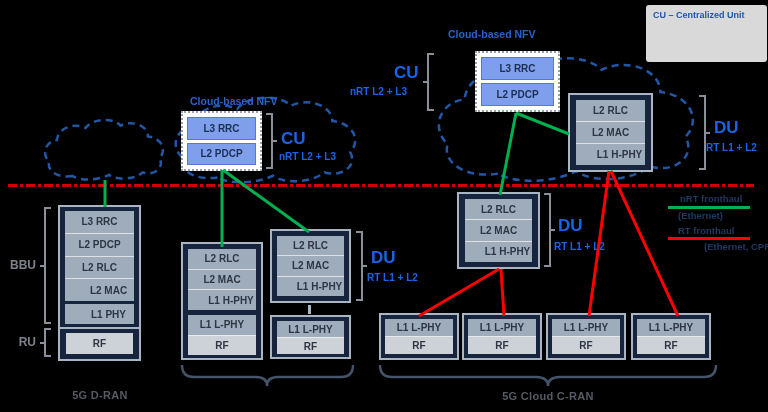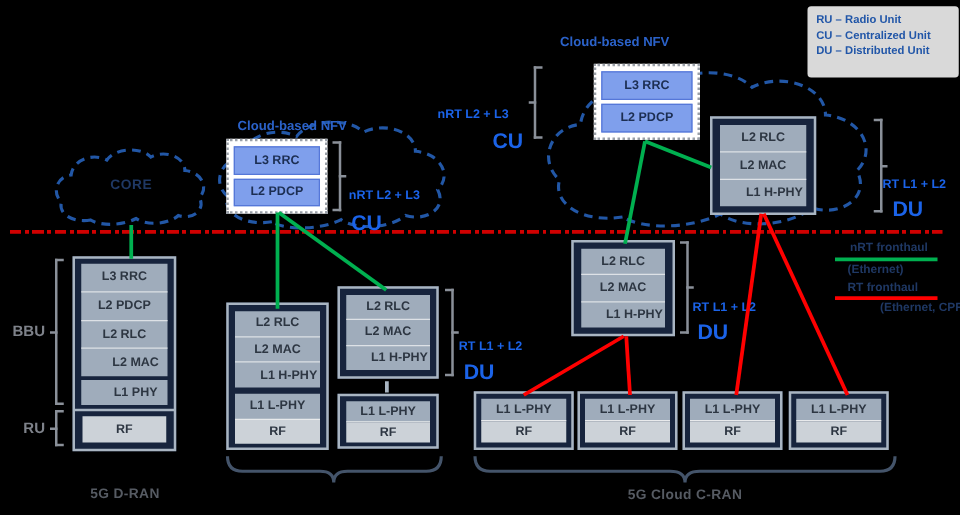--- a/index.html
+++ b/index.html
@@ -40,21 +40,21 @@
   .hline { position:absolute; background:#a9b5c2; }
 
   
   .sqbrace { position:absolute; width:7px; box-sizing:border-box; }
   .sqbrace::after { content:''; position:absolute; top:50%; margin-top:-1px; width:6px; height:2px; background:#8a9099; }
   .sqbrace.open-left  { border-left:2px solid #8a9099; border-top:2px solid #8a9099; border-bottom:2px solid #8a9099; }
   .sqbrace.open-left::after  { left:-6px; }
   .sqbrace.open-right { border-right:2px solid #8a9099; border-top:2px solid #8a9099; border-bottom:2px solid #8a9099; }
   .sqbrace.open-right::after { right:-6px; }
 
-  .lbl-blue-big { position:absolute; font-size:17px; font-weight:bold; color:#1b63e8; white-space:nowrap;margin-top:40px; }
+  .lbl-blue-big { position:absolute; font-size:17px; font-weight:bold; color:#1b63e8; white-space:nowrap; }
   .lbl-blue-sub { position:absolute; font-size:10px; font-weight:bold; color:#1b63e8; white-space:nowrap; }
   .grayside { position:absolute; font-size:12px; font-weight:bold; color:#7e828a; text-align:right; }
   .caption { position:absolute; font-size:11px; font-weight:bold; color:#565b63; text-align:center; letter-spacing:.3px; white-space:nowrap; }
 
   .brace-svg { position:absolute; }
   .brace-svg path { fill:none; stroke:#44546a; stroke-width:2.5; }
 
   .dashv { position:absolute; width:0; border-left:3px dashed #a9b5c2; }
 
   
@@ -69,21 +69,20 @@
 </head>
 <body>
 
 <div id="canvas">
 
   <div id="divider"></div>
 
   <svg class="cloud" style="left:40px;top:116px" width="130" height="66" viewBox="0 0 200 110" preserveAspectRatio="none">
     <path d="M 50,100 C 28,104 10,92 14,76 C 2,64 8,42 26,40 C 28,20 52,10 70,20 C 80,4 112,2 124,16 C 142,6 166,16 166,34 C 186,36 196,56 184,70 C 192,88 174,100 158,94 C 146,106 118,108 106,98 C 88,108 62,108 50,100 Z"></path>
   </svg>
-  <div class="core-label" style="left:40px;top:142px;width:130px">CORE</div>
 
   <svg class="cloud" style="left:168px;top:92px" width="198" height="94" viewBox="0 0 200 110" preserveAspectRatio="none">
     <path d="M 50,100 C 28,104 10,92 14,76 C 2,64 8,42 26,40 C 28,20 52,10 70,20 C 80,4 112,2 124,16 C 142,6 166,16 166,34 C 186,36 196,56 184,70 C 192,88 174,100 158,94 C 146,106 118,108 106,98 C 88,108 62,108 50,100 Z"></path>
   </svg>
   <div class="cloud-title" style="left:190px;top:95px;width:130px">Cloud-based NFV</div>
 
   <svg class="cloud" style="left:428px;top:50px" width="280" height="136" viewBox="0 0 200 110" preserveAspectRatio="none">
     <path d="M 50,100 C 28,104 10,92 14,76 C 2,64 8,42 26,40 C 28,20 52,10 70,20 C 80,4 112,2 124,16 C 142,6 166,16 166,34 C 186,36 196,56 184,70 C 192,88 174,100 158,94 C 146,106 118,108 106,98 C 88,108 62,108 50,100 Z"></path>
   </svg>
   <div class="cloud-title" style="left:448px;top:28px;width:140px">Cloud-based NFV</div>
@@ -194,23 +193,21 @@
     <div class="r1">L1 L-PHY</div>
     <div class="r2">RF</div>
   </div>
 
   <svg class="brace-svg" style="left:378px;top:363px" width="342" height="25" viewBox="0 0 342 25">
     <path d="M2,2 Q2,14 14,14 L158,14 Q170,14 170,23 Q170,14 182,14 L326,14 Q338,14 338,2"></path>
   </svg>
   <div class="caption" style="left:468px;top:390px;width:160px">5G Cloud C-RAN</div>
 
   <div id="unit-legend">
-    <div class="ul-line">RU – Radio Unit</div>
     <div class="ul-line">CU – Centralized Unit</div>
-    <div class="ul-line">DU – Distributed Unit</div>
   </div>
 
   <div class="fh-lbl" style="left:680px;top:193px">nRT fronthaul</div>
   <div class="fh-line" style="left:668px;top:206px;width:82px;background:#00B050"></div>
   <div class="fh-lbl" style="left:678px;top:210px">(Ethernet)</div>
   <div class="fh-lbl" style="left:678px;top:225px">RT fronthaul</div>
   <div class="fh-line" style="left:668px;top:237px;width:82px;background:#FF0000"></div>
   <div class="fh-lbl" style="left:704px;top:241px">(Ethernet, CPRI)</div>
 
   <svg id="links" width="768" height="412" viewBox="0 0 768 412">

